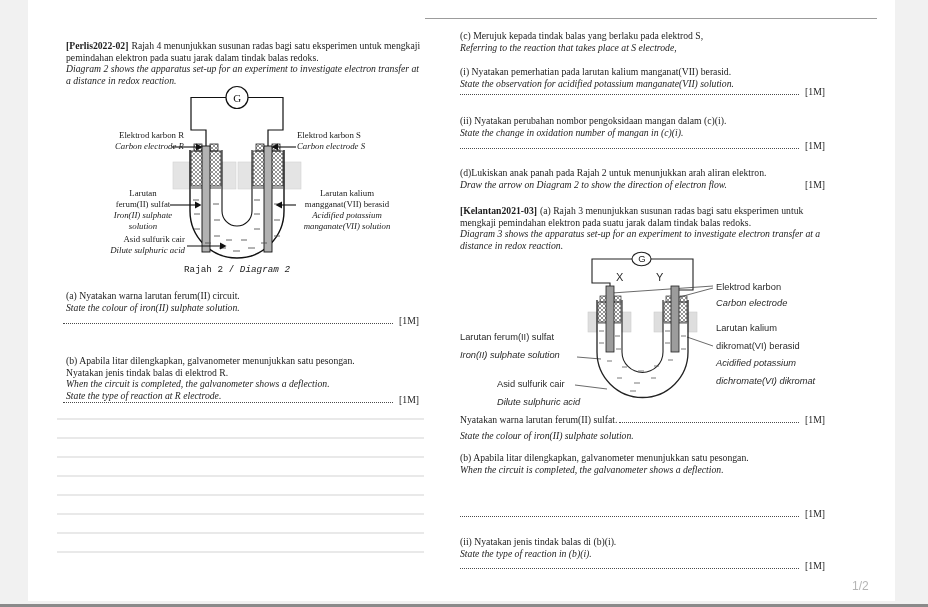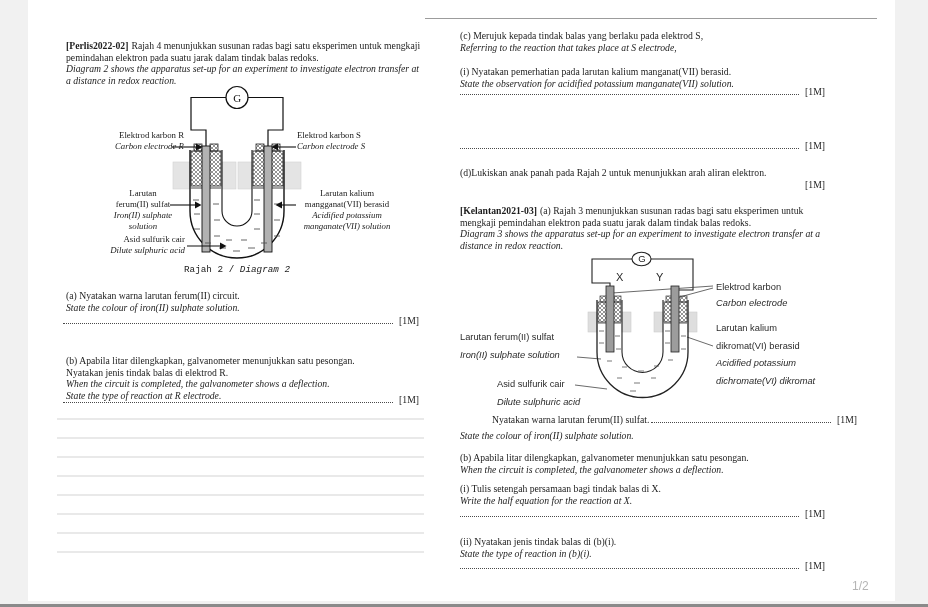--- a/index.html
+++ b/index.html
@@ -152,28 +152,33 @@
 
   <div class="t" style="left:460px;top:66px;width:378px;">
     <div>(i) Nyatakan pemerhatian pada larutan kalium manganat(VII) berasid.</div>
     <div class="it">State the observation for acidified potassium manganate(VII) solution.</div>
   </div>
   <div class="ansrow" style="left:460px;top:81px;width:365px;height:16px;">
     <span class="dots"></span>
     <span class="mark">[1M]</span>
   </div>
 
+  <div class="t" style="left:460px;top:115px;width:378px;">
+    <div>(ii) Nyatakan perubahan nombor pengoksidaan mangan dalam (c)(i).</div>
+    <div class="it">State the change in oxidation number of mangan in (c)(i).</div>
+  </div>
   <div class="ansrow" style="left:460px;top:135px;width:365px;height:16px;">
     <span class="dots"></span>
     <span class="mark">[1M]</span>
   </div>
 
   <div class="t" style="left:460px;top:167px;width:365px;">
     <div>(d)Lukiskan anak panah pada Rajah 2 untuk menunjukkan arah aliran elektron.</div>
     <div style="display:flex;">
+      <span class="it">Draw the arrow on Diagram 2 to show the direction of electron flow.</span>
       <span style="flex:1;"></span>
       <span>[1M]</span>
     </div>
   </div>
 
   <div class="t" style="left:460px;top:205px;width:380px;">
     <span class="tag">[Kelantan2021-03]</span><span class="tagtxt">(a) Rajah 3 menunjukkan susunan radas bagi satu eksperimen untuk mengkaji pemindahan elektron pada suatu jarak dalam tindak balas redoks.</span>
     <div class="it">Diagram 3 shows the apparatus set-up for an experiment to investigate electron transfer at a distance in redox reaction.</div>
   </div>
 
@@ -229,36 +234,32 @@
     <div>Larutan kalium</div>
     <div>dikromat(VI) berasid</div>
     <div class="it">Acidified potassium</div>
     <div class="it">dichromate(VI) dikromat</div>
   </div>
   <div class="dlabel2" style="left:497px;top:376px;width:110px;">
     <div>Asid sulfurik cair</div>
     <div class="it">Dilute sulphuric acid</div>
   </div>
 
-  <div class="ansrow" style="left:460px;top:412px;width:365px;height:13px;margin-left:32px;">
+  <div class="ansrow" style="left:460px;top:412px;width:365px;height:13px;">
     <span class="pre">Nyatakan warna larutan ferum(II) sulfat.</span>
     <span class="dots"></span>
     <span class="mark">[1M]</span>
   </div>
   <div class="t it" style="left:460px;top:430px;width:378px;">State the colour of iron(II) sulphate solution.</div>
 
   <div class="t" style="left:460px;top:452px;width:378px;">
     <div>(b) Apabila litar dilengkapkan, galvanometer menunjukkan satu pesongan.</div>
     <div class="it">When the circuit is completed, the galvanometer shows a deflection.</div>
   </div>
 
-  <div class="t" style="left:460px;top:483px;width:378px;">
-    <div>(i) Tulis setengah persamaan bagi tindak balas di X.</div>
-    <div class="it">Write the half equation for the reaction at X.</div>
-  </div>
   <div class="ansrow" style="left:460px;top:503px;width:365px;height:16px;">
     <span class="dots"></span>
     <span class="mark">[1M]</span>
   </div>
 
   <div class="t" style="left:460px;top:536px;width:378px;font-family:Liberation Serif, serif;">
     <div>(ii) Nyatakan jenis tindak balas di (b)(i).</div>
     <div class="it">State the type of reaction in (b)(i).</div>
   </div>
   <div class="ansrow" style="left:460px;top:555px;width:365px;height:16px;">

